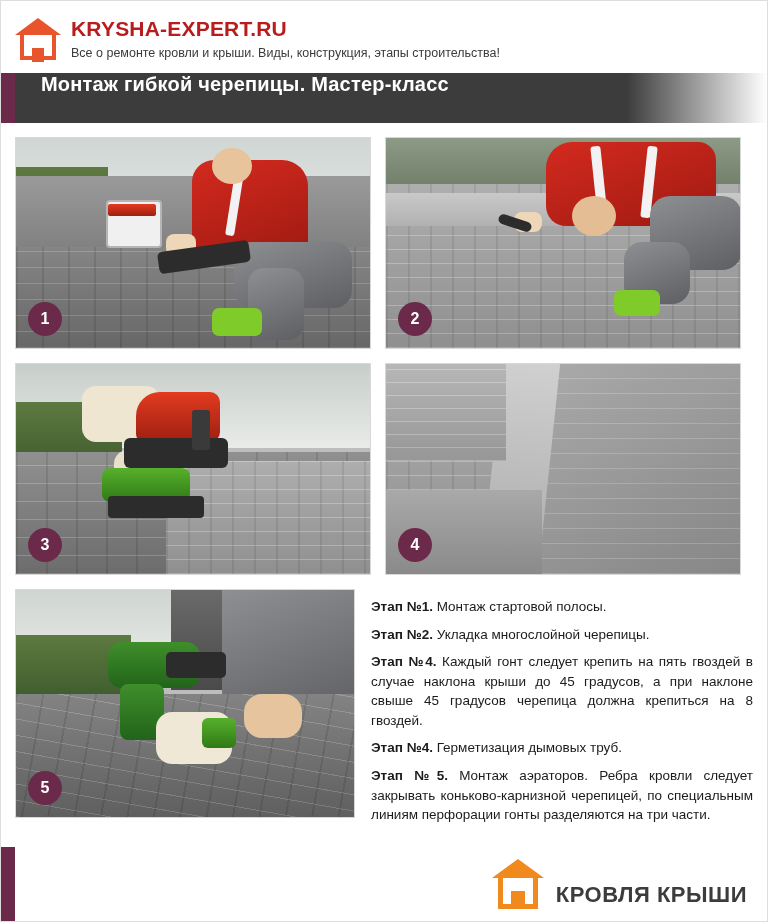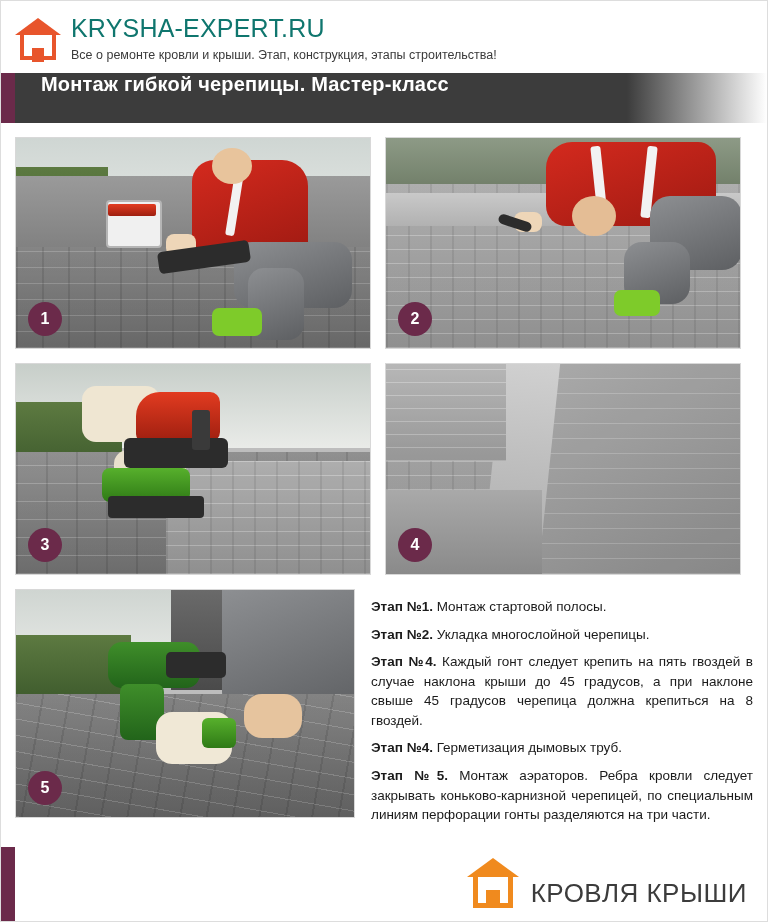--- a/index.html
+++ b/index.html
@@ -64,23 +64,23 @@
     width: 12px;
     height: 14px;
     background: #e8552c;
   }
   .logo-text {
     display: flex;
     flex-direction: column;
     justify-content: center;
   }
   .site-name {
-    font-size: 25px;
-    font-weight: normal;
-    color: #0f766e;
+    font-size: 21px;
+    font-weight: bold;
+    color: #b91c1c;
     letter-spacing: 0.2px;
     line-height: 1.1;
   }
   .site-tagline {
     font-size: 12.5px;
     color: #3a3a3a;
     margin-top: 5px;
     line-height: 1.2;
   }
 
@@ -248,41 +248,41 @@
     border-top: none;
     box-sizing: border-box;
   }
   .footer-logo .door {
     position: absolute;
     bottom: 0; left: 19px;
     width: 14px; height: 18px;
     background: #f08a1e;
   }
   .footer-text {
-    font-size: 26px;
-    font-weight: normal;
+    font-size: 22px;
+    font-weight: bold;
     color: #3c3c3c;
     letter-spacing: 0.5px;
     margin-top: 21px;
   }
 </style>
 </head>
 <body>
 
 <div class="page">
 
   <div class="header">
     <div class="logo-mark">
       <div class="roof"></div>
       <div class="walls"></div>
       <div class="door"></div>
     </div>
     <div class="logo-text">
       <div class="site-name">KRYSHA-EXPERT.RU</div>
-      <div class="site-tagline">Все о ремонте кровли и крыши. Этап, конструкция, этапы строительства!</div>
+      <div class="site-tagline">Все о ремонте кровли и крыши. Виды, конструкция, этапы строительства!</div>
     </div>
   </div>
 
   <div class="title-bar">
     <div class="title-accent"></div>
     <div class="title-text">Монтаж гибкой черепицы. Мастер-класс</div>
     <div class="title-fade"></div>
   </div>
 
   <div class="content">

